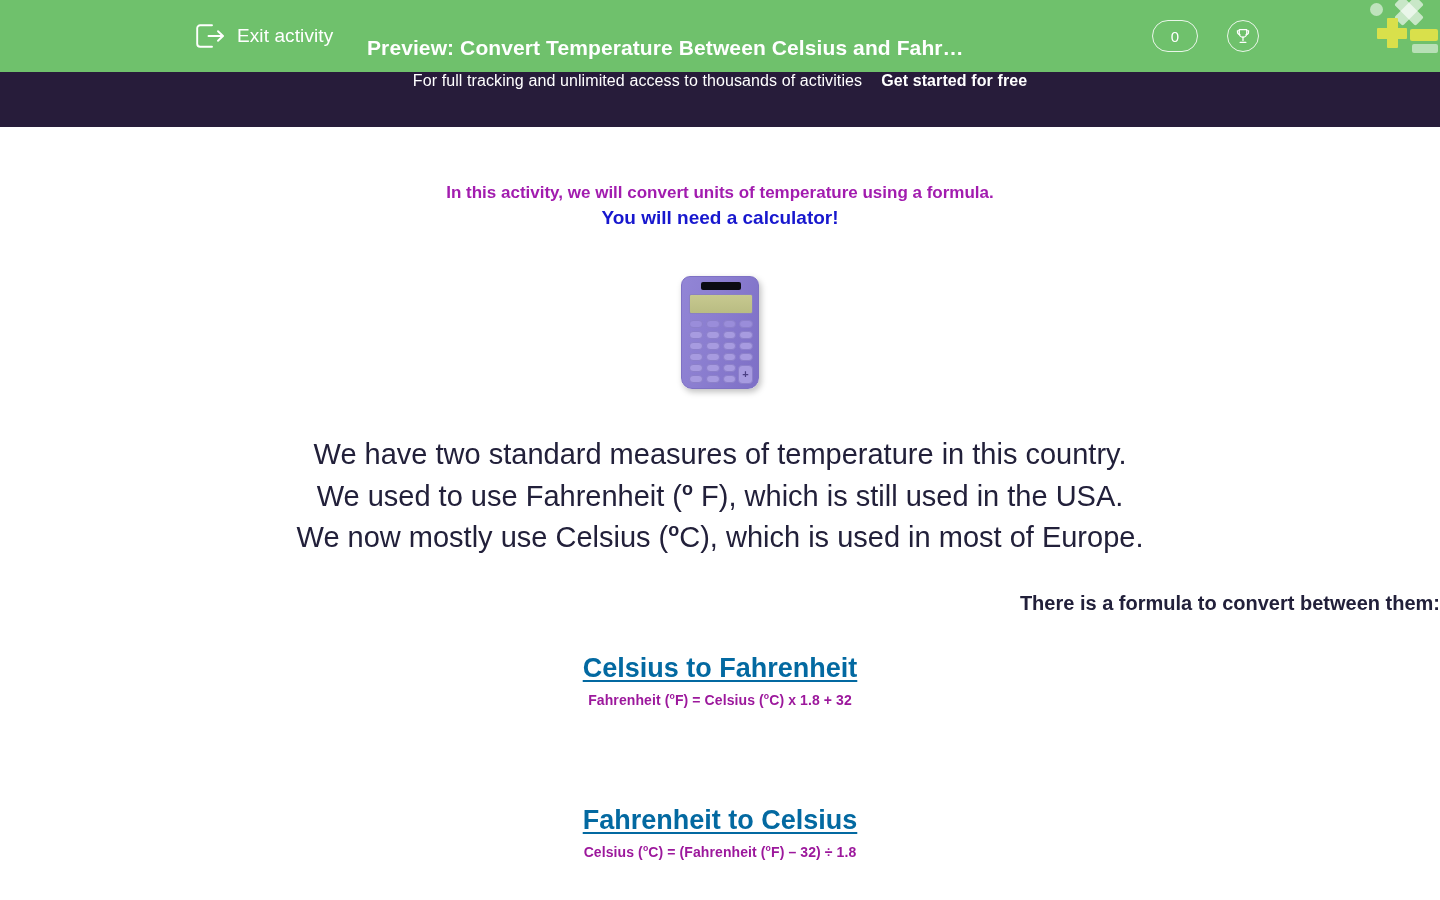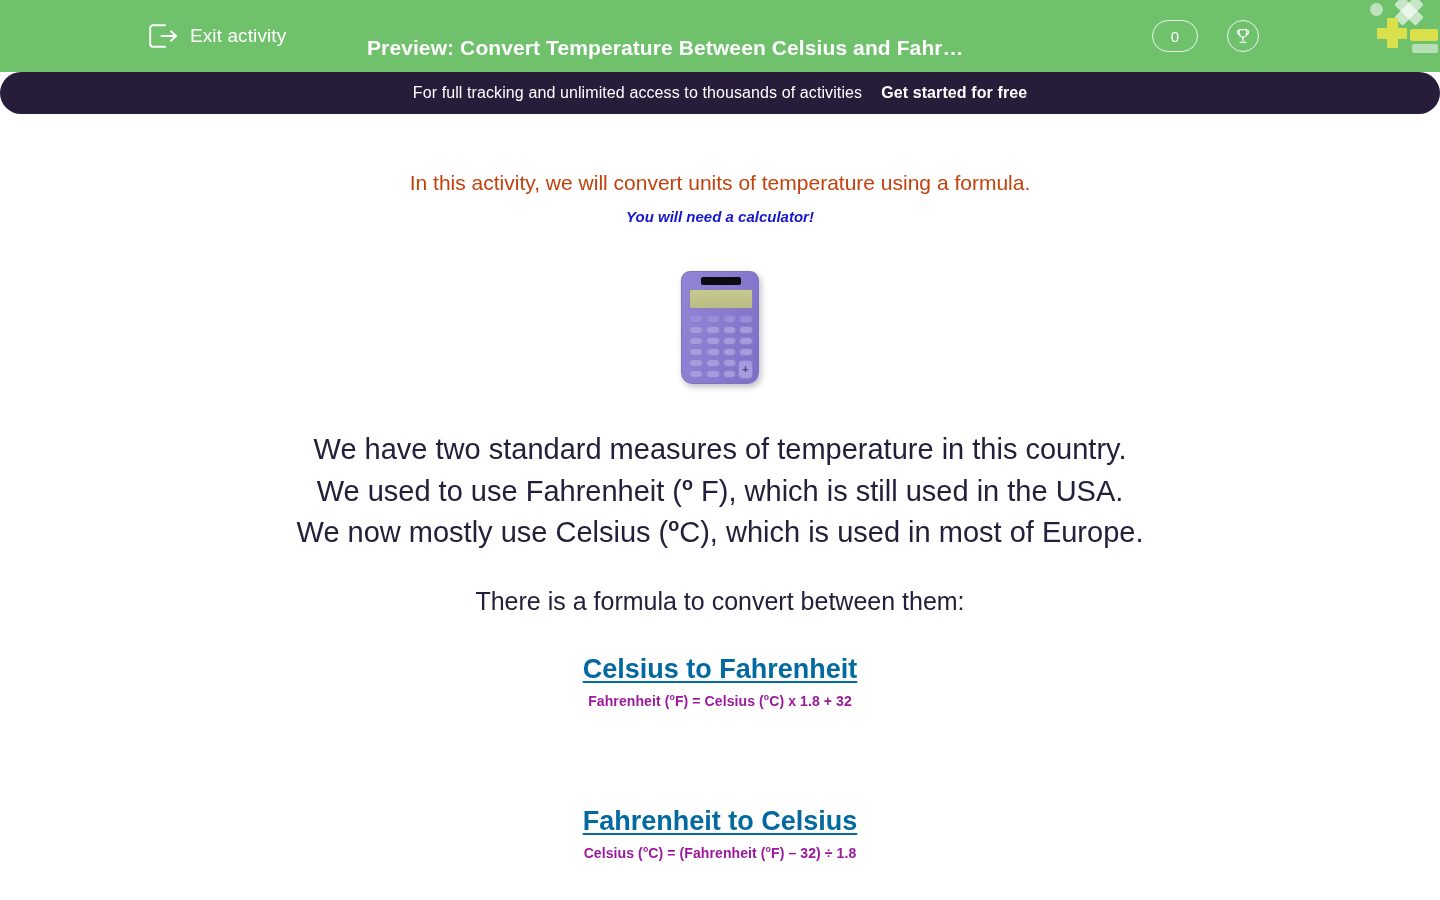--- a/index.html
+++ b/index.html
@@ -11,20 +11,21 @@
   }
 
   
   .header{
     position:relative;
     height:72px;
     background:#6FC16C;
     display:flex;
     align-items:center;
     overflow:hidden;
+    padding-left:47px;
   }
   .exit-btn{
     display:flex; align-items:center; gap:12px;
     margin-left:148px;
     cursor:pointer;
     user-select:none;
   }
   .exit-icon{ width:30px; height:26px; flex:none; display:block; }
   .exit-label{
     color:#ffffff; font-size:19px; font-weight:400; letter-spacing:.1px;
@@ -73,42 +74,42 @@
   .d-plus i{ position:absolute; background:#D9E04B; border-radius:1px; display:block; }
   .d-plus i.v{ left:10px; top:0; width:11px; height:30px; }
   .d-plus i.h{ left:0; top:10px; width:30px; height:11px; }
   .d-rect1{ position:absolute; left:50px; top:29px; width:28px; height:12px;
             background:#D9E04B; border-radius:2px; }
   .d-rect2{ position:absolute; left:52px; top:44px; width:26px; height:9px;
             background:rgba(255,255,255,.5); border-radius:2px; }
 
   
   .promo{
-    height:42px; background:#271C3A;
-    display:flex; align-items:center; justify-content:center;
-    color:#ffffff; font-size:16px; letter-spacing:.1px;border-radius:26px;
+    height:55px; background:#271C3A;
+    display:flex; align-items:flex-start; justify-content:center;
+    color:#ffffff; font-size:16px; letter-spacing:.1px;
   }
   .promo .cta{ font-weight:700; margin-left:19px; cursor:pointer; }
 
   
   .content{
     position:relative;
     height:773px;
     overflow:hidden;
     text-align:center;
     color:#1F1B33;
   }
   .intro-1{
     margin-top:54px;
-    font-size:21px; font-weight:400; line-height:1.42;
-    color:#c2410c;
+    font-size:17px; font-weight:700; line-height:1.42;
+    color:#a21caf;
   }
   .intro-2{
-    margin-top:8px;
-    font-size:15px; font-weight:700; font-style:italic;
+    margin-top:0;
+    font-size:19px; font-weight:700; 
     color:#1717CE; line-height:1.42;
   }
 
   
   .calc-wrap{ margin-top:44px; display:flex; justify-content:center; }
   .calc{
     position:relative; width:78px; height:113px;
     background:linear-gradient(105deg,#9285D6 0%,#8B7ED0 40%,#7D6FC6 100%);
     border-radius:9px 9px 11px 11px;
     box-shadow:2px 3px 6px rgba(0,0,0,.25);
@@ -141,21 +142,21 @@
 
   
   .para{
     margin-top:45px;
     font-size:29px; line-height:1.43; font-weight:400; color:#22203A;
   }
   sup.deg{ font-size:.62em; font-weight:700; vertical-align:super; line-height:0; }
 
   .formula-intro{
     margin-top:33px;
-    font-size:25px; font-weight:400; color:#22203A;
+    font-size:20px; font-weight:700; color:#22203A;text-align:right;
   }
 
   .f-block{ margin-top:38px; }
   .f-block.second{ margin-top:97px; }
   .f-title{
     font-size:27px; font-weight:700; color:#0369a1;
     text-decoration:underline; text-underline-offset:3px;
   }
   .f-line{
     margin-top:8px;

